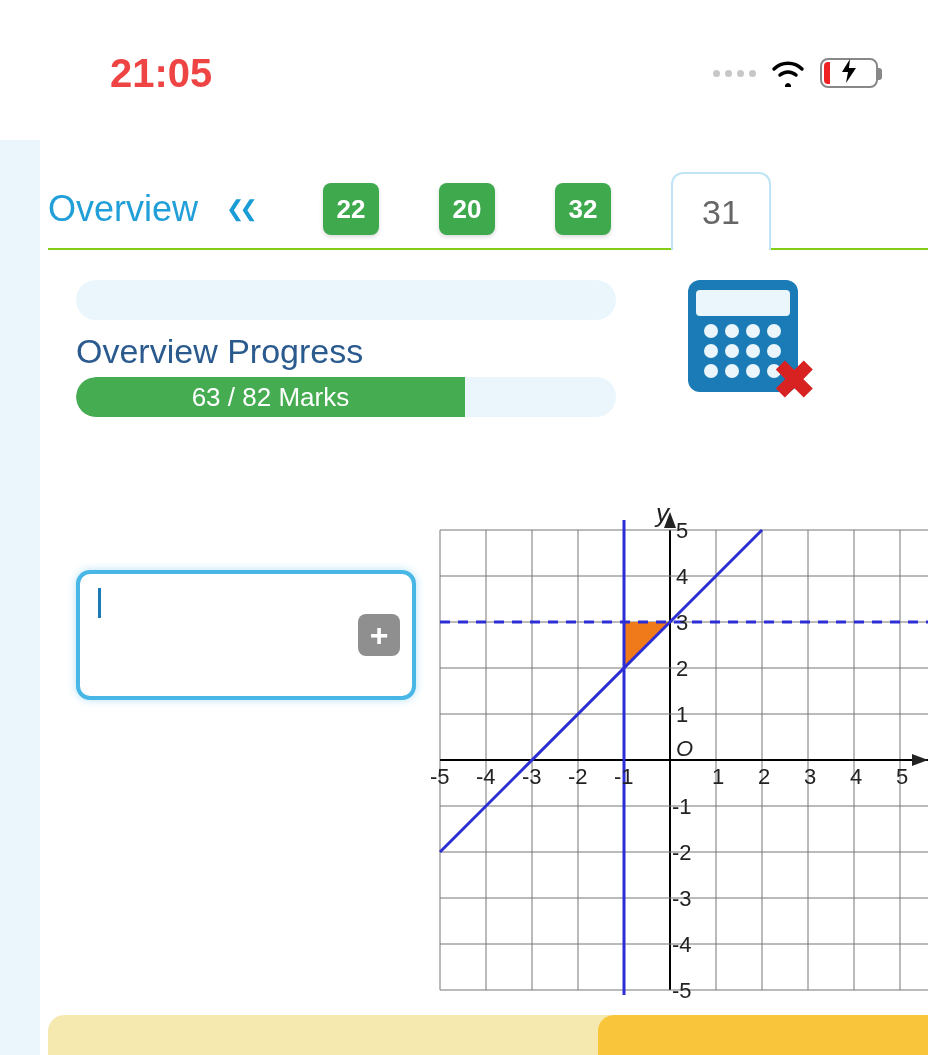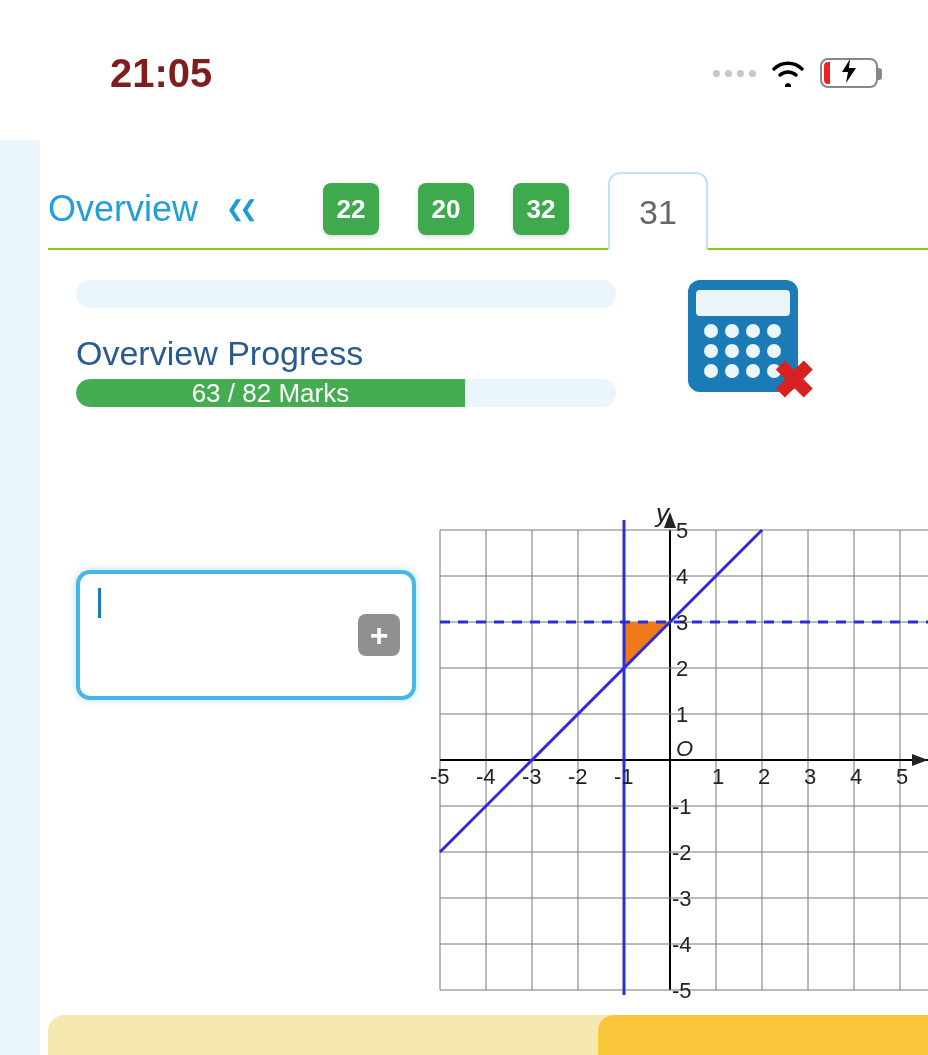--- a/index.html
+++ b/index.html
@@ -21,21 +21,21 @@
     top: 48px; left: 0; right: 0;
     height: 50px;
     display: flex;
     align-items: center;
     justify-content: space-between;
     padding: 0 50px 0 110px;
   }
   .status-time {
     font-size: 40px;
     font-weight: 700;
-    color: #7f1d1d;
+    color: #ef4444;
   }
   .status-right {
     display: flex;
     align-items: center;
     gap: 14px;
   }
   .dots {
     display: flex;
     gap: 5px;
   }
@@ -96,21 +96,21 @@
   .qnum {
     width:56px; height:52px;
     background:#3ea94d;
     color:#fff;
     font-size:26px;
     font-weight:700;
     border-radius:8px;
     display:flex;
     align-items:center;
     justify-content:center;
-    margin-right:39px;
+    margin-right:60px;
     box-shadow:0 2px 4px rgba(0,0,0,0.15);
   }
   .qnum-current {
     width:100px; height:78px;
     border:2px solid #bfe4f5;
     border-bottom:0;
     border-radius:12px 12px 0 0;
     background:#fff;
     color:#666;
     font-size:34px;
@@ -125,26 +125,26 @@
     position:absolute;
     top:280px; left:76px; right:0;
   }
   .section-title {
     font-size:34px;
     color:#2a5a8e;
     margin-bottom:6px;
   }
   .progress-bar {
     width:540px;
-    height:28px;
+    height:40px;
     border-radius:20px;
     background:#eaf6fc;
     position:relative;
     overflow:hidden;
-    margin-bottom:26px;
+    margin-bottom:12px;
   }
   .progress-fill {
     position:absolute;
     left:0; top:0; bottom:0;
     background:#46ac51;
     border-radius:20px 0 0 20px;
     display:flex;
     align-items:center;
     justify-content:center;
     color:#fff;

